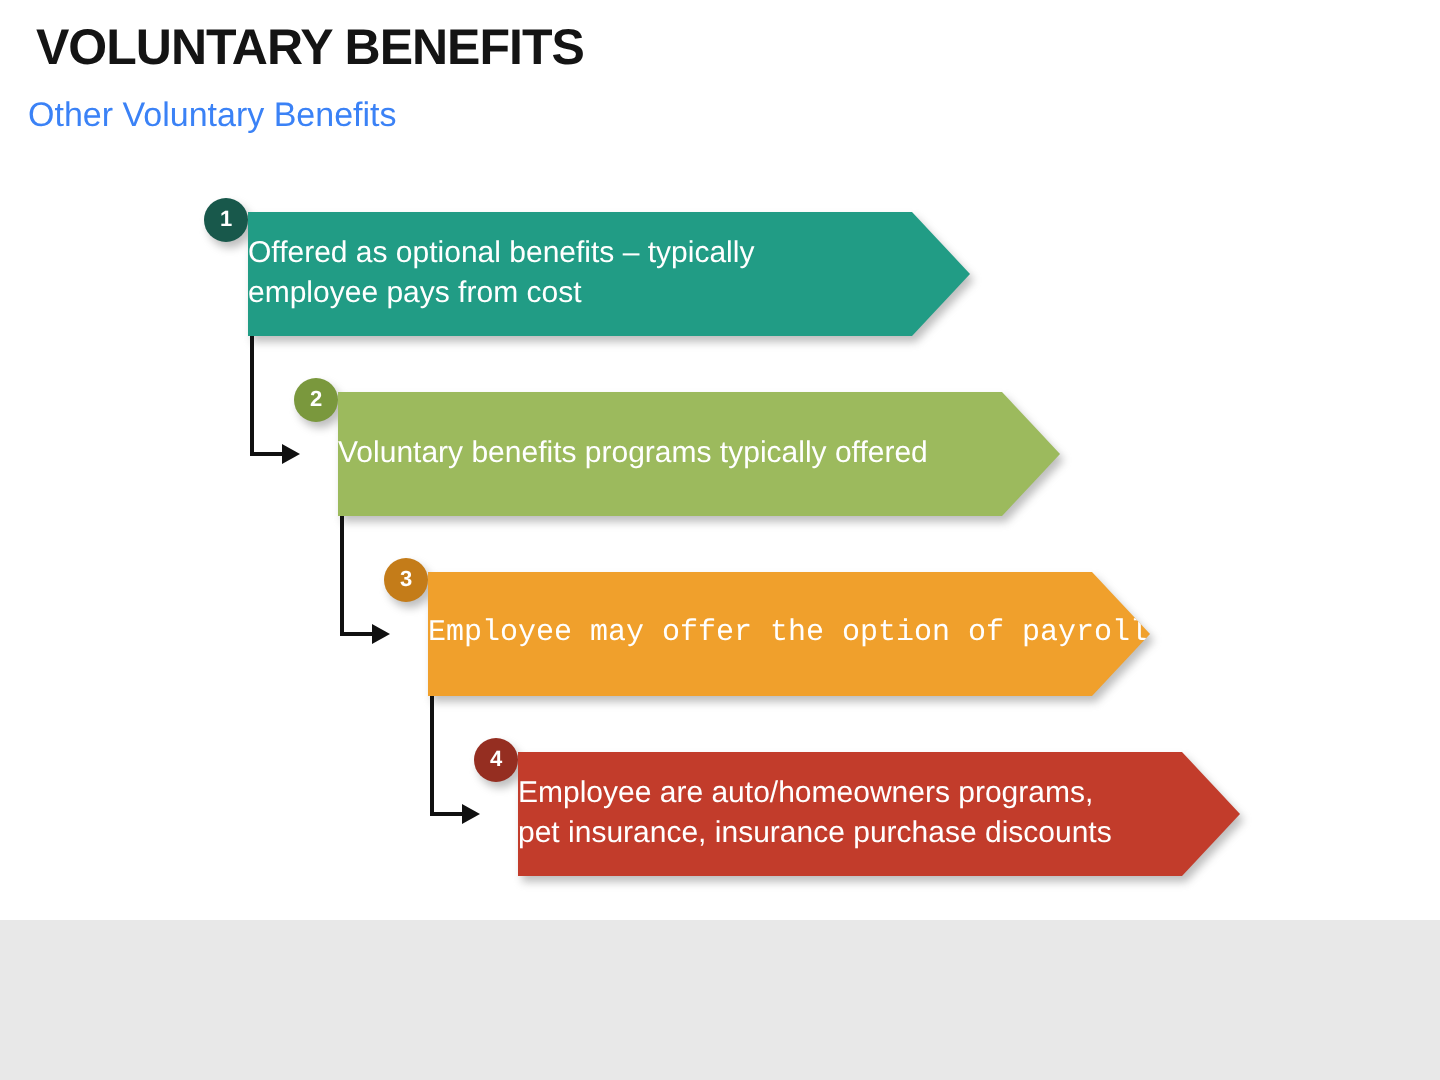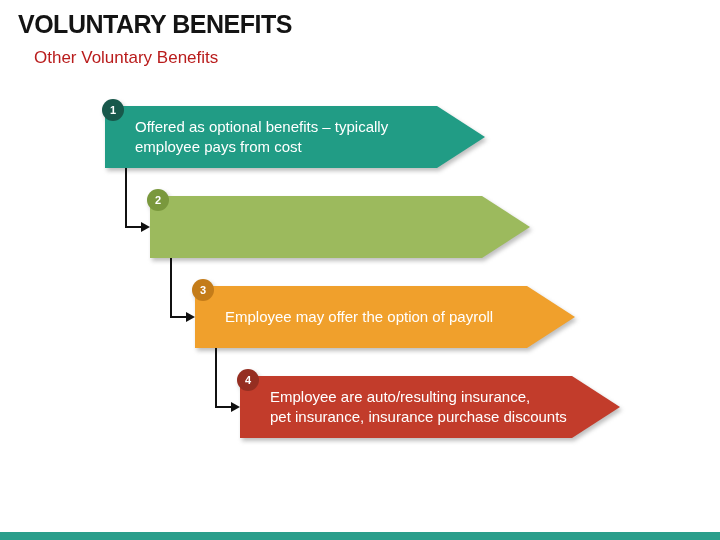--- a/index.html
+++ b/index.html
@@ -1,36 +1,36 @@
 <!DOCTYPE html>
 <html><head>
 <meta charset="utf-8">
 <style>
   html,body{margin:0;padding:0;background:#e8e8e8;}
   .slide{
-    position:relative;width:720px;height:540px;background:#ffffff;overflow:hidden;
+    position:relative;width:720px;height:460px;background:#ffffff;overflow:hidden;
     font-family:"Liberation Sans",sans-serif;
   }
   .title{
     position:absolute;left:18px;top:10px;
     font-size:25px;font-weight:bold;letter-spacing:-0.5px;color:#141414;
   }
   .subtitle{
-    position:absolute;left:34px;top:48px;
-    font-size:17px;color:#b91c1c;
+    position:absolute;left:14px;top:48px;
+    font-size:17px;color:#3b82f6;
   }
   .step{
     position:absolute;width:380px;height:62px;
     filter:drop-shadow(2px 3px 2px rgba(110,110,110,0.45));
   }
   .arrow{
     position:absolute;inset:0;
     clip-path:polygon(0 0,332px 0,100% 50%,332px 100%,0 100%);
     display:flex;align-items:center;
-    padding-left:30px;box-sizing:border-box;
+    box-sizing:border-box;margin-left:19px;
   }
   .lines{color:#ffffff;font-size:15px;line-height:20px;}
   .badge{
     position:absolute;left:-3px;top:-7px;width:22px;height:22px;border-radius:50%;
     display:flex;align-items:center;justify-content:center;
     color:#ffffff;font-size:11px;font-weight:bold;
   }
   .vline{position:absolute;width:2px;background:#111111;}
   .hline{position:absolute;height:2px;background:#111111;}
   .ahead{
@@ -58,46 +58,47 @@
     <div class="badge" style="background: rgb(24, 88, 75);">1</div>
   </div>
 
   <div class="vline" style="left:125px;top:168px;height:60px;"></div>
   <div class="hline" style="left:125px;top:226px;width:17px;"></div>
   <div class="ahead" style="left:141px;top:222px;"></div>
 
   <div class="step" style="left:150px;top:196px;">
     <div class="arrow" style="background: rgb(156, 186, 93);">
       <div class="lines">
+        <div>Voluntary benefits programs typically offered</div>
       </div>
     </div>
     <div class="badge" style="background: rgb(122, 152, 61);">2</div>
   </div>
 
   <div class="vline" style="left:170px;top:258px;height:60px;"></div>
   <div class="hline" style="left:170px;top:316px;width:17px;"></div>
   <div class="ahead" style="left:186px;top:312px;"></div>
 
   <div class="step" style="left:195px;top:286px;">
-    <div class="arrow" style="background: rgb(240, 160, 44);">
+    <div class="arrow" style="background: rgb(240, 160, 44); font-family: Liberation Mono, monospace;">
       <div class="lines">
         <div>Employee may offer the option of payroll</div>
       </div>
     </div>
     <div class="badge" style="background: rgb(196, 124, 25);">3</div>
   </div>
 
   <div class="vline" style="left:215px;top:348px;height:60px;"></div>
   <div class="hline" style="left:215px;top:406px;width:17px;"></div>
   <div class="ahead" style="left:231px;top:402px;"></div>
 
   <div class="step" style="left:240px;top:376px;">
     <div class="arrow" style="background: rgb(194, 60, 43);">
       <div class="lines">
-        <div>Employee are auto/resulting insurance,</div>
+        <div>Employee are auto/homeowners programs,</div>
         <div>pet insurance, insurance purchase discounts</div>
       </div>
     </div>
     <div class="badge" style="background: rgb(149, 46, 33);">4</div>
   </div>
 
   <div class="footer-bar" style="background: rgb(42, 158, 139);"></div>
 
 </div>
 

